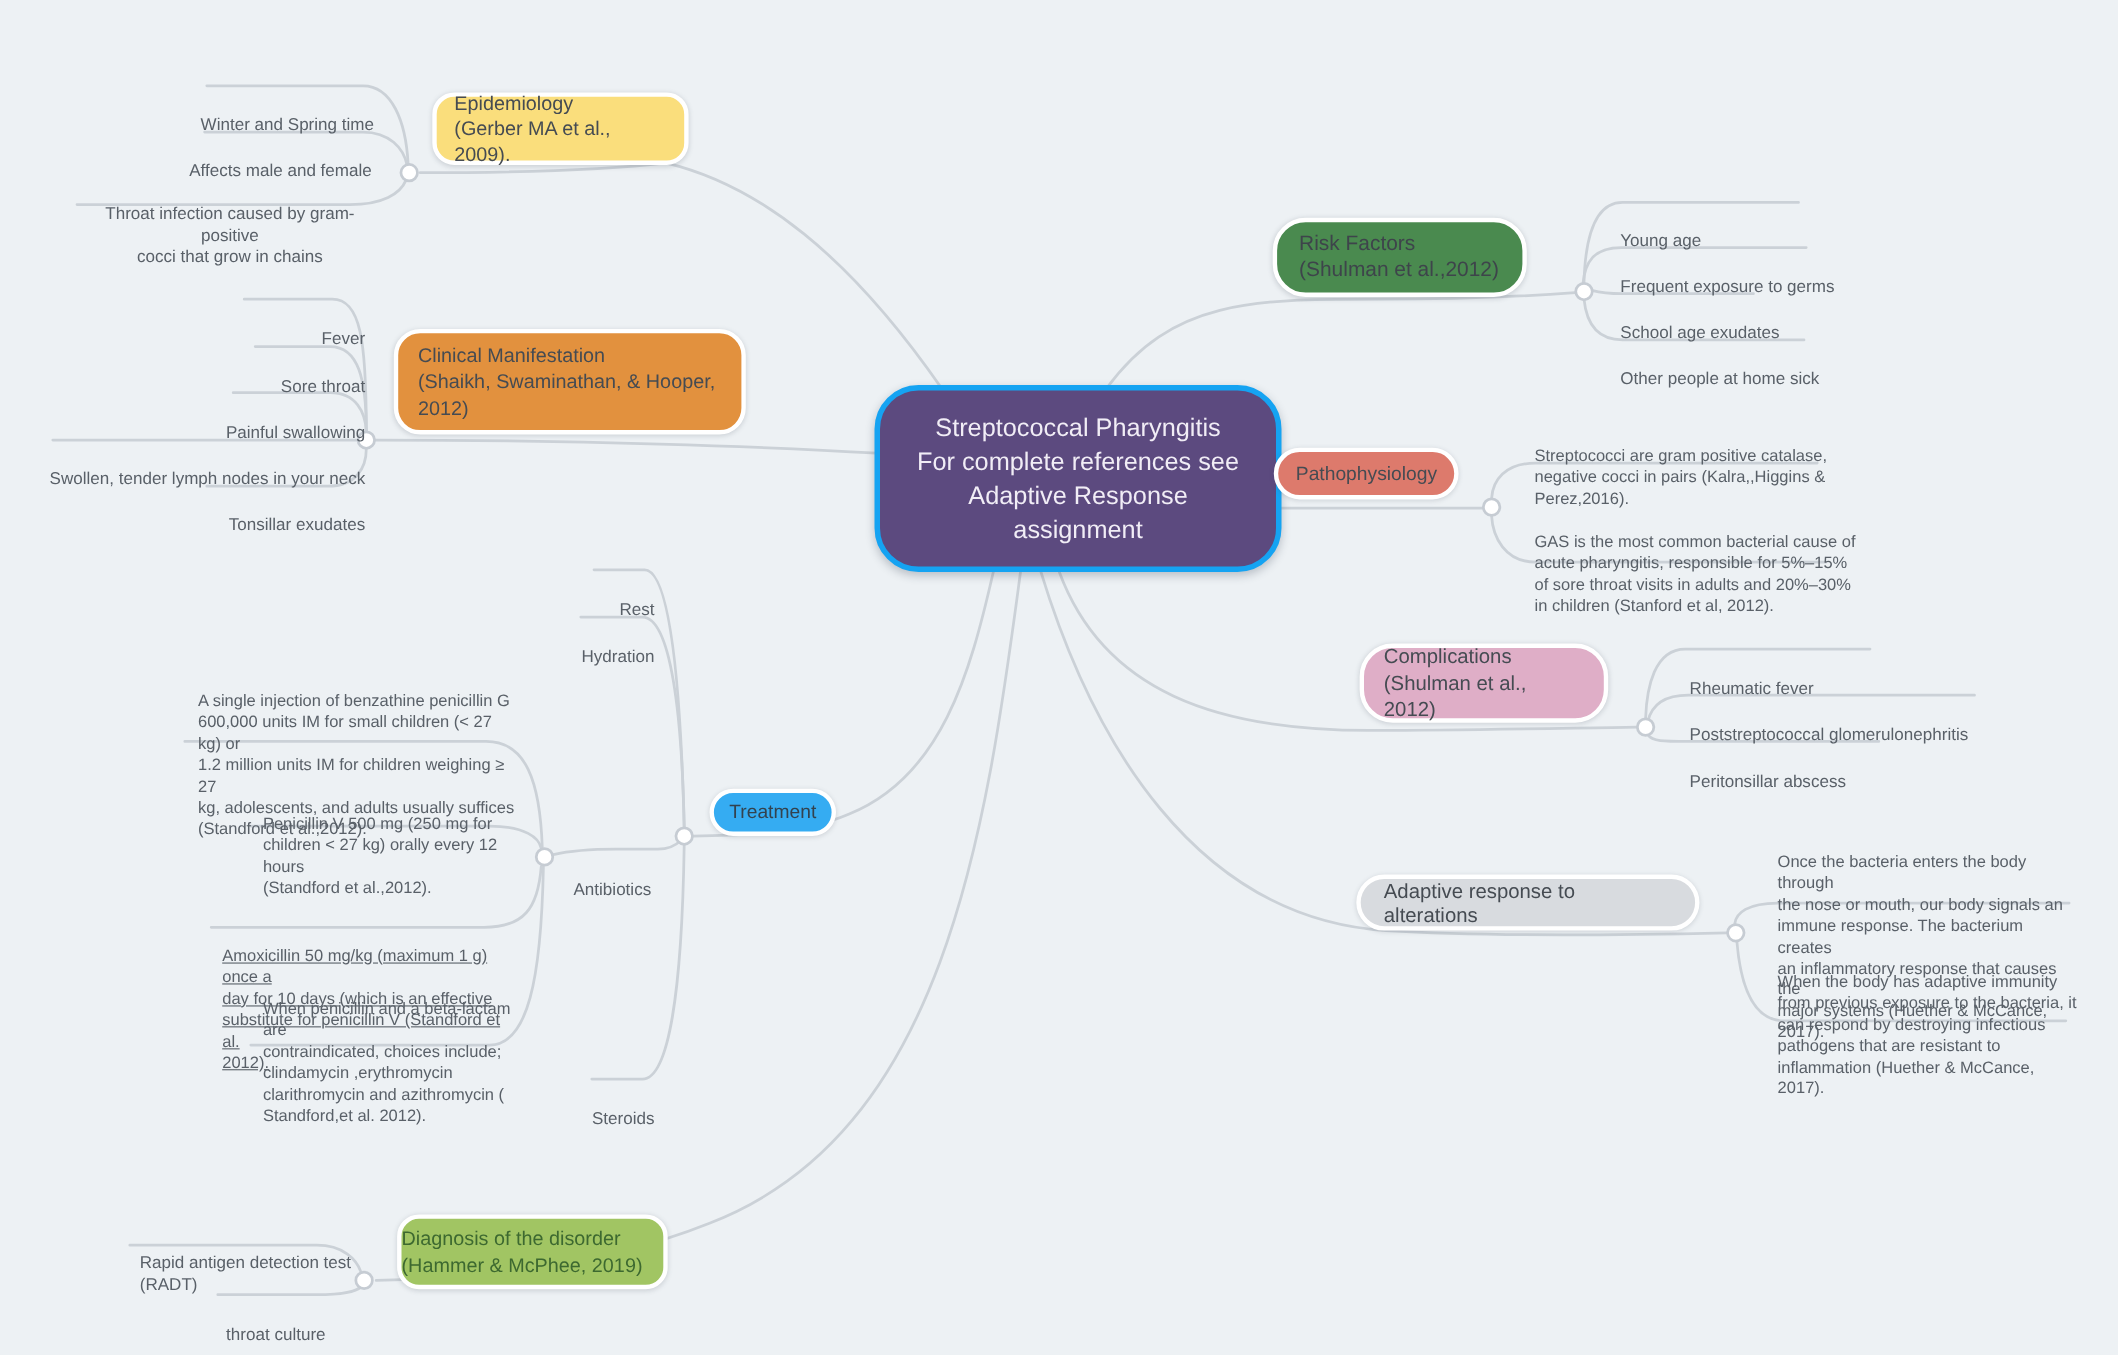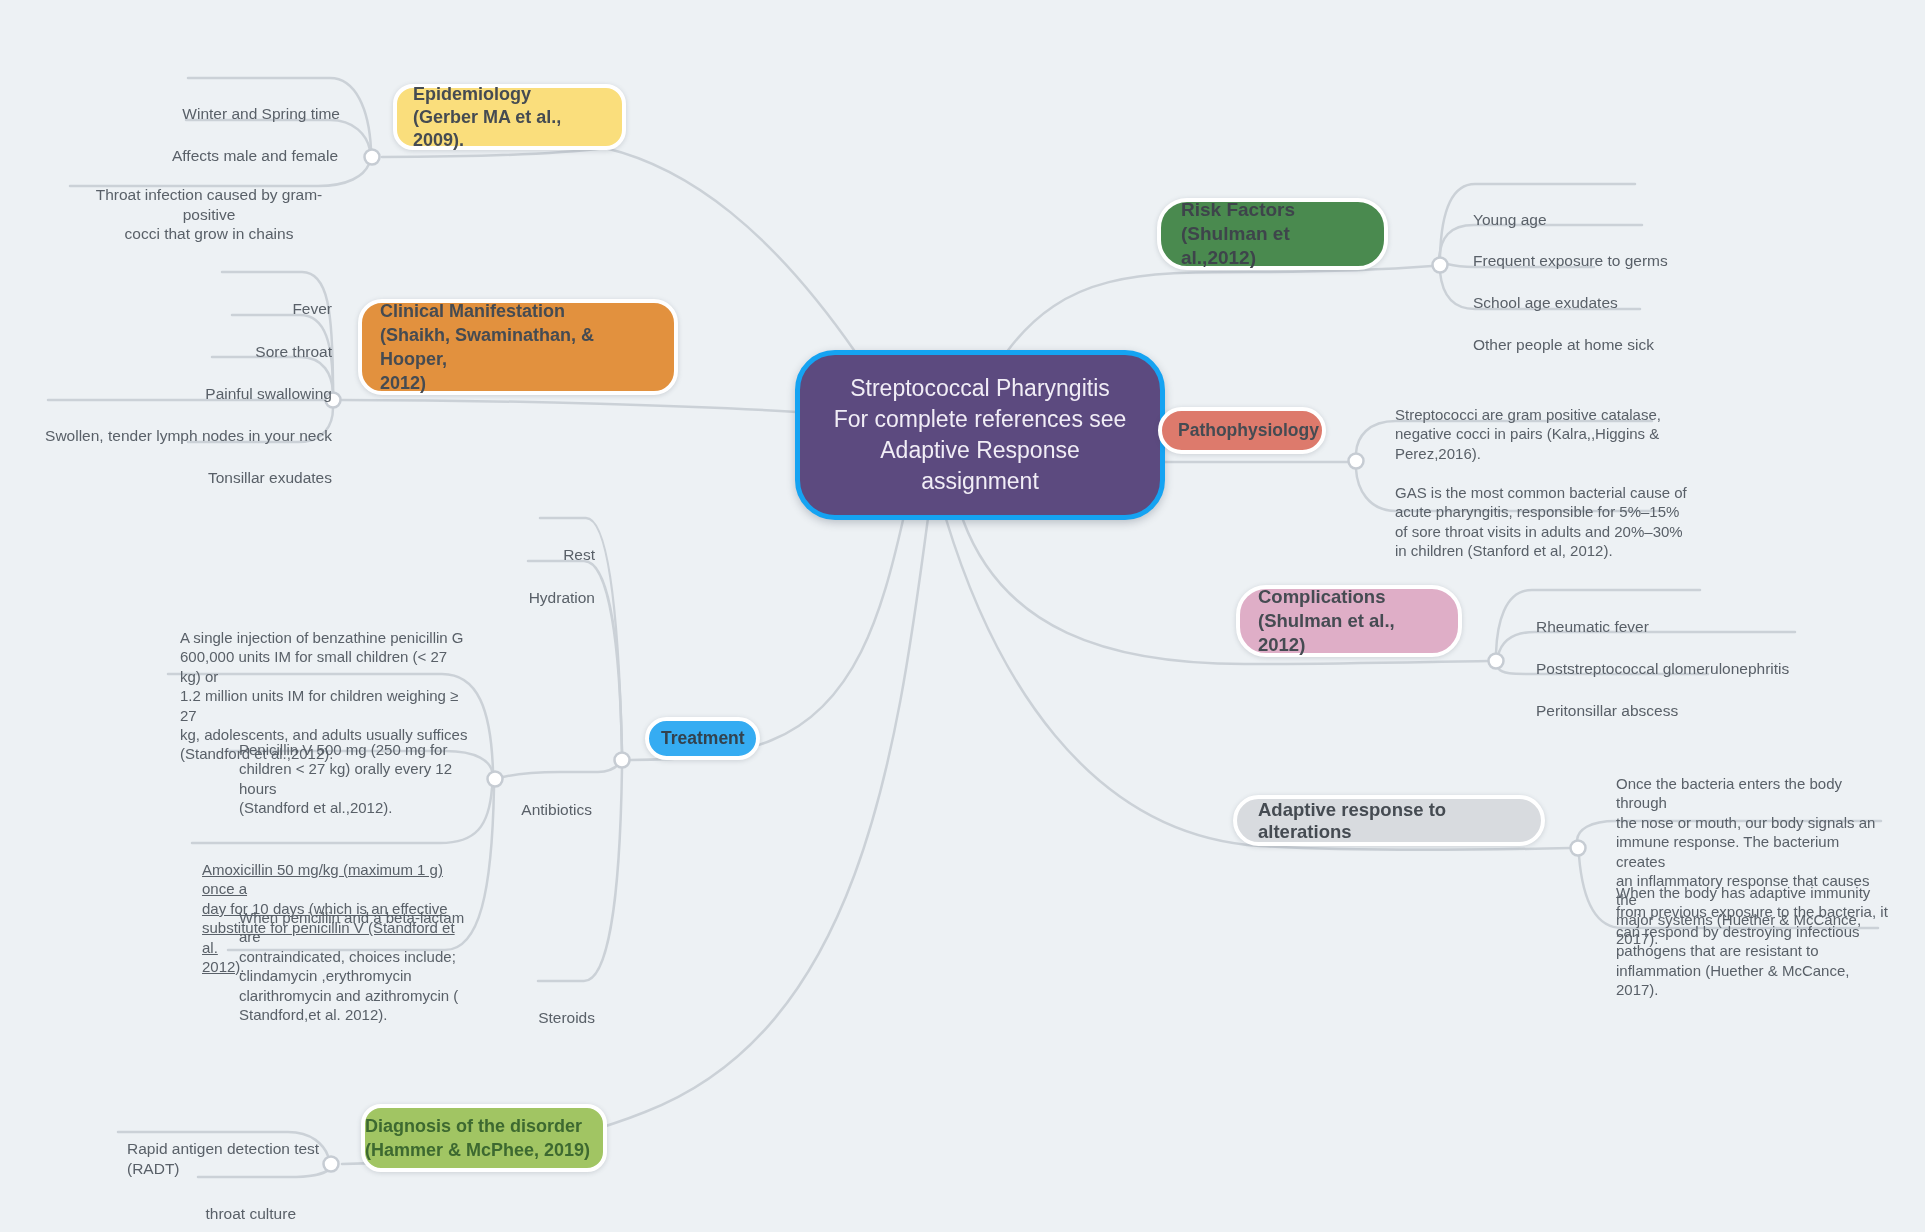--- a/index.html
+++ b/index.html
@@ -6,21 +6,21 @@
   #canvas{position:relative;width:1925px;height:1232px;background:#EDF1F4;overflow:hidden;
           font-family:"Liberation Sans","DejaVu Sans",sans-serif;}
   svg.wires{position:absolute;left:0;top:0;z-index:0;}
   .ln{fill:none;stroke:#CBD1D7;stroke-width:2.5;stroke-linecap:round;}
   .jc{fill:#ffffff;stroke:#C6CCD3;stroke-width:2.5;}
   .leaf{position:absolute;z-index:2;color:#596068;font-size:15.5px;line-height:19.5px;
         white-space:pre-line;margin-top:47px;}
   .leaf.small{font-size:15px;line-height:19.4px;}
   .ta-r{text-align:right;} .ta-c{text-align:center;} .ta-l{text-align:left;}
   .node{position:absolute;z-index:3;box-sizing:border-box;border:4px solid #ffffff;
-        border-radius:24px;font-weight:bold;color:#454B52;white-space:pre-line;
+        border-radius:24px;font-weight:normal;color:#454B52;white-space:pre-line;
         box-shadow:0 1px 5px rgba(70,80,95,0.20);display:flex;align-items:center;}
   .node .node-label{width:100%;}
   .n-epi{left:393px;top:84px;width:233px;height:66px;background:#FADE7C;border-radius:20px;
          padding:6px 16px;font-size:18px;line-height:23px;}
   .n-clin{left:358px;top:299px;width:320px;height:96px;background:#E2913E;padding:8px 18px;
           font-size:18px;line-height:24px;}
   .n-risk{left:1157px;top:198px;width:231px;height:72px;background:#4A8A4F;border-radius:30px;
           padding:4px 20px;font-size:19px;line-height:24px;color:#3E444B;}
   .n-central{left:795px;top:350px;width:370px;height:170px;background:#5C4A7F;
              border:5px solid #15A3F2;border-radius:40px;color:#F1EDF6;font-weight:500;

